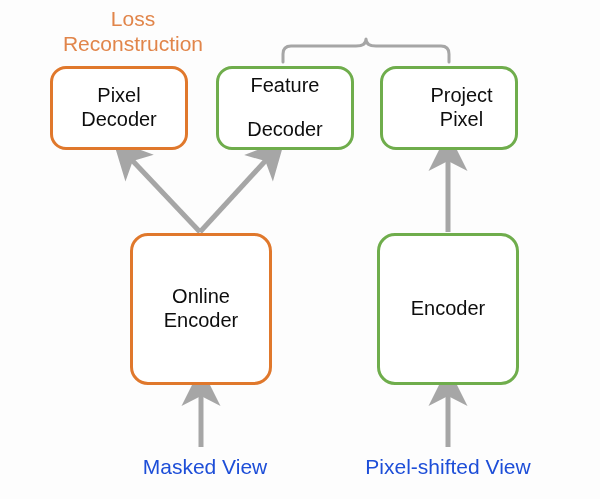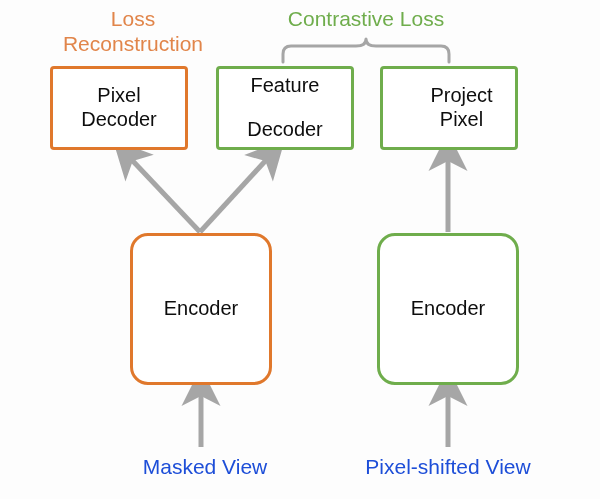--- a/index.html
+++ b/index.html
@@ -39,21 +39,21 @@
     color: #0d0d0d;
     line-height: 1.18;
     z-index: 3;
   }
   .node-orange { border-color: #e0782c; }
   .node-green  { border-color: #6fad4c; }
 
   .node-decoder {
     width: 138px;
     height: 84px;
-    border-radius: 4px;
+    border-radius: 16px;
     font-size: 20px;
   }
   .node-encoder {
     width: 142px;
     height: 152px;
     border-radius: 18px;
     font-size: 20px;
   }
 
   .loss-label {
@@ -111,40 +111,38 @@
     <line x1="448" y1="447" x2="448" y2="392" stroke="#a6a6a6" stroke-width="5" marker-end="url(#ah)"></line>
 
     <path d="M283,62 L283,54 Q283,46 291,46 L356,46 Q366,46 366,39 Q366,46 376,46 L441,46 Q449,46 449,54 L449,62" fill="none" stroke="#a6a6a6" stroke-width="3" stroke-linecap="round" stroke-linejoin="round"></path>
   </svg>
 
   <div class="loss-label loss-recon" id="label-reconstruction-loss">
     <div>Loss</div>
     <div>Reconstruction</div>
   </div>
 
-  <div class="loss-label loss-contrast" id="label-contrastive-loss">
-    <div>Contrastive Loss</div>
-  </div>
 
   <div class="node node-decoder node-orange" id="node-pixel-decoder">
     <div>Pixel</div>
     <div>Decoder</div>
   </div>
 
   <div class="node node-decoder node-green" id="node-feature-decoder">
     <div>Feature</div>
     <div>Decoder</div>
   </div>
 
   <div class="node node-decoder node-green" id="node-project-head">
     <div>Project</div>
     <div>Pixel</div>
   </div>
 
   <div class="node node-encoder node-orange" id="node-online-encoder">
+    <div>Online</div>
     <div>Encoder</div>
   </div>
 
   <div class="node node-encoder node-green" id="node-target-encoder">
     <div>Encoder</div>
   </div>
 
   <div class="view-label" id="label-masked-view">Masked View</div>
 
   <div class="view-label" id="label-pixel-shifted-view">Pixel-shifted View</div>

